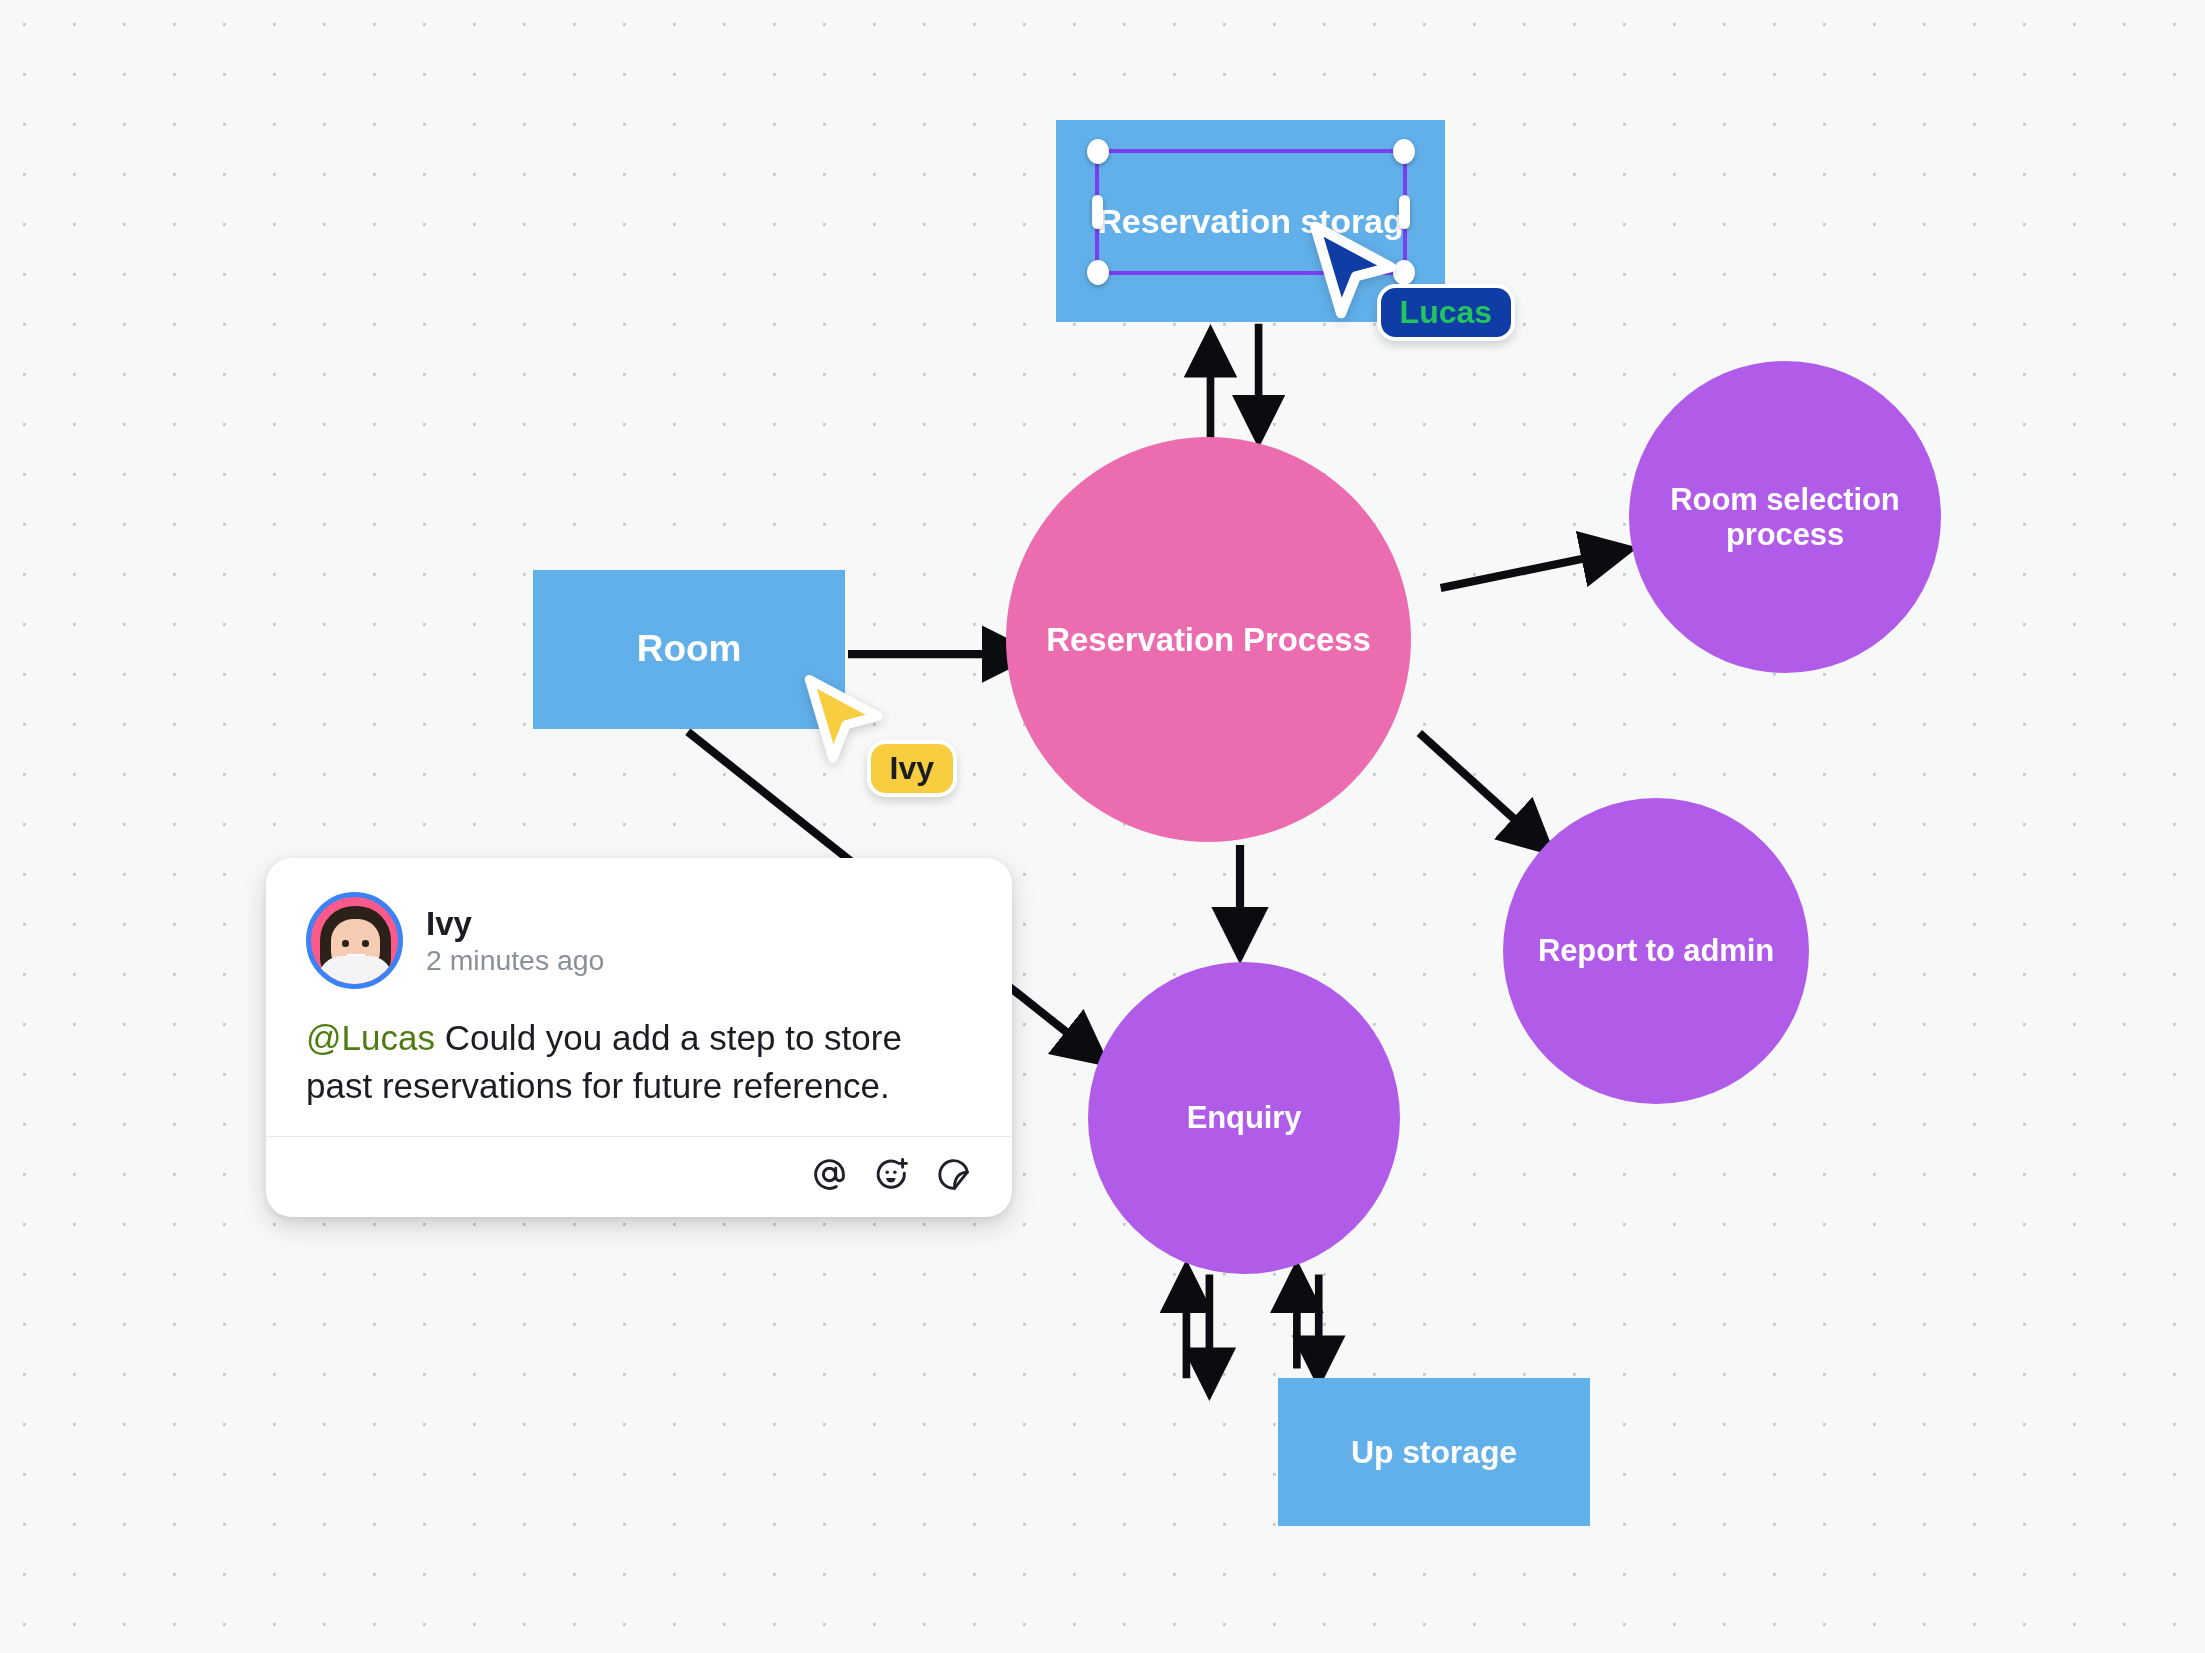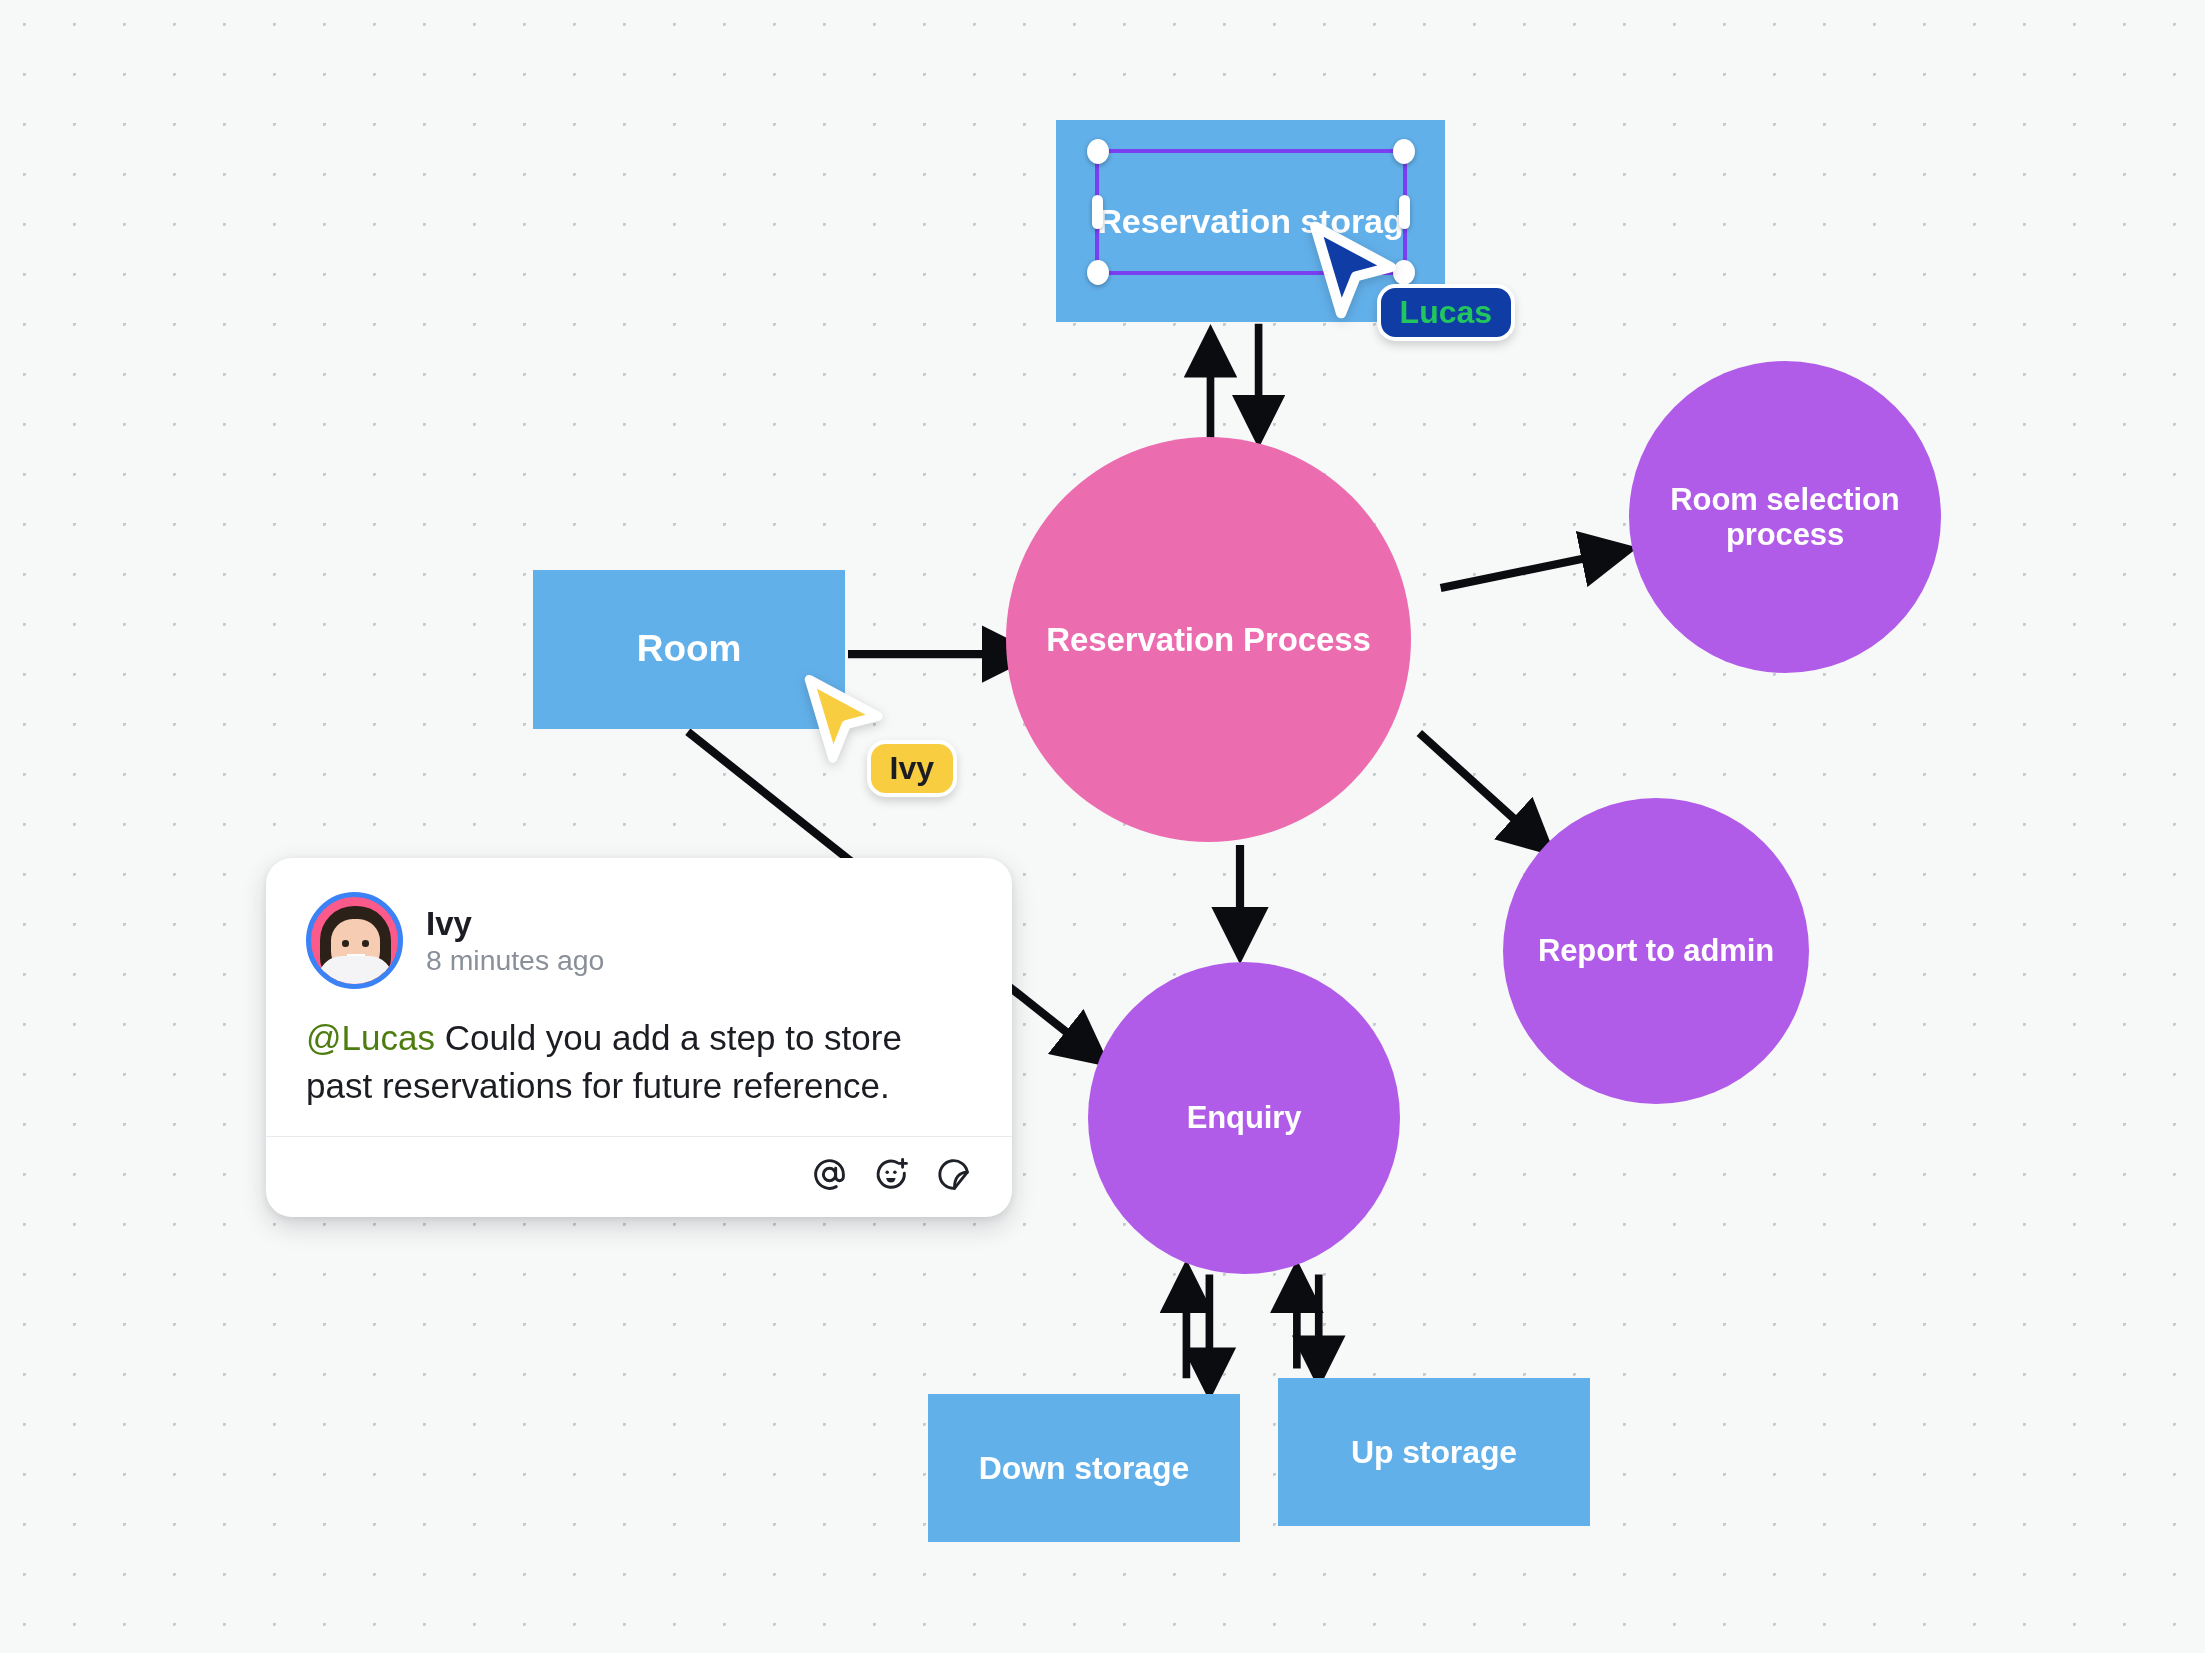--- a/index.html
+++ b/index.html
@@ -243,21 +243,20 @@
   <div class="node rect n-resstorage">Reservation storag</div>
 
   <div class="node circle n-process">Reservation Process</div>
 
   <div class="node circle n-room">Room selection process</div>
 
   <div class="node circle n-enquiry">Enquiry</div>
 
   <div class="node circle n-report">Report to admin</div>
 
-  <div class="node rect n-down">Down storage</div>
 
   <div class="node rect n-up">Up storage</div>
 
   <div class="sel-frame">
     <span class="handle h-corner h-tl"></span>
     <span class="handle h-corner h-tr"></span>
     <span class="handle h-corner h-bl"></span>
     <span class="handle h-corner h-br"></span>
     <span class="handle h-mid h-ml"></span>
     <span class="handle h-mid h-mr"></span>
@@ -270,21 +269,21 @@
         <div class="cc-avatar">
           <span class="av-hair"></span>
           <span class="av-face"></span>
           <span class="av-eye-l"></span>
           <span class="av-eye-r"></span>
           <span class="av-smile"></span>
           <span class="av-body"></span>
         </div>
         <div class="cc-meta">
           <span class="cc-author">Ivy</span>
-          <span class="cc-time">8 minutes ago</span>
+          <span class="cc-time">2 minutes ago</span>
         </div>
       </div>
       <div class="cc-text"><span class="cc-mention">@Lucas</span><span> Could you add a step to store past reservations for future reference.</span></div>
     </div>
     <div class="cc-footer">
       <span class="cc-action">
         <svg width="37" height="37" viewBox="0 0 24 24" fill="none" stroke="#1f2128" stroke-width="1.9" stroke-linecap="round">
           <circle cx="12" cy="12" r="4"></circle>
           <path d="M16 8v5.5a2.5 2.5 0 0 0 5 0V12a9 9 0 1 0-4.6 7.85"></path>
         </svg>

